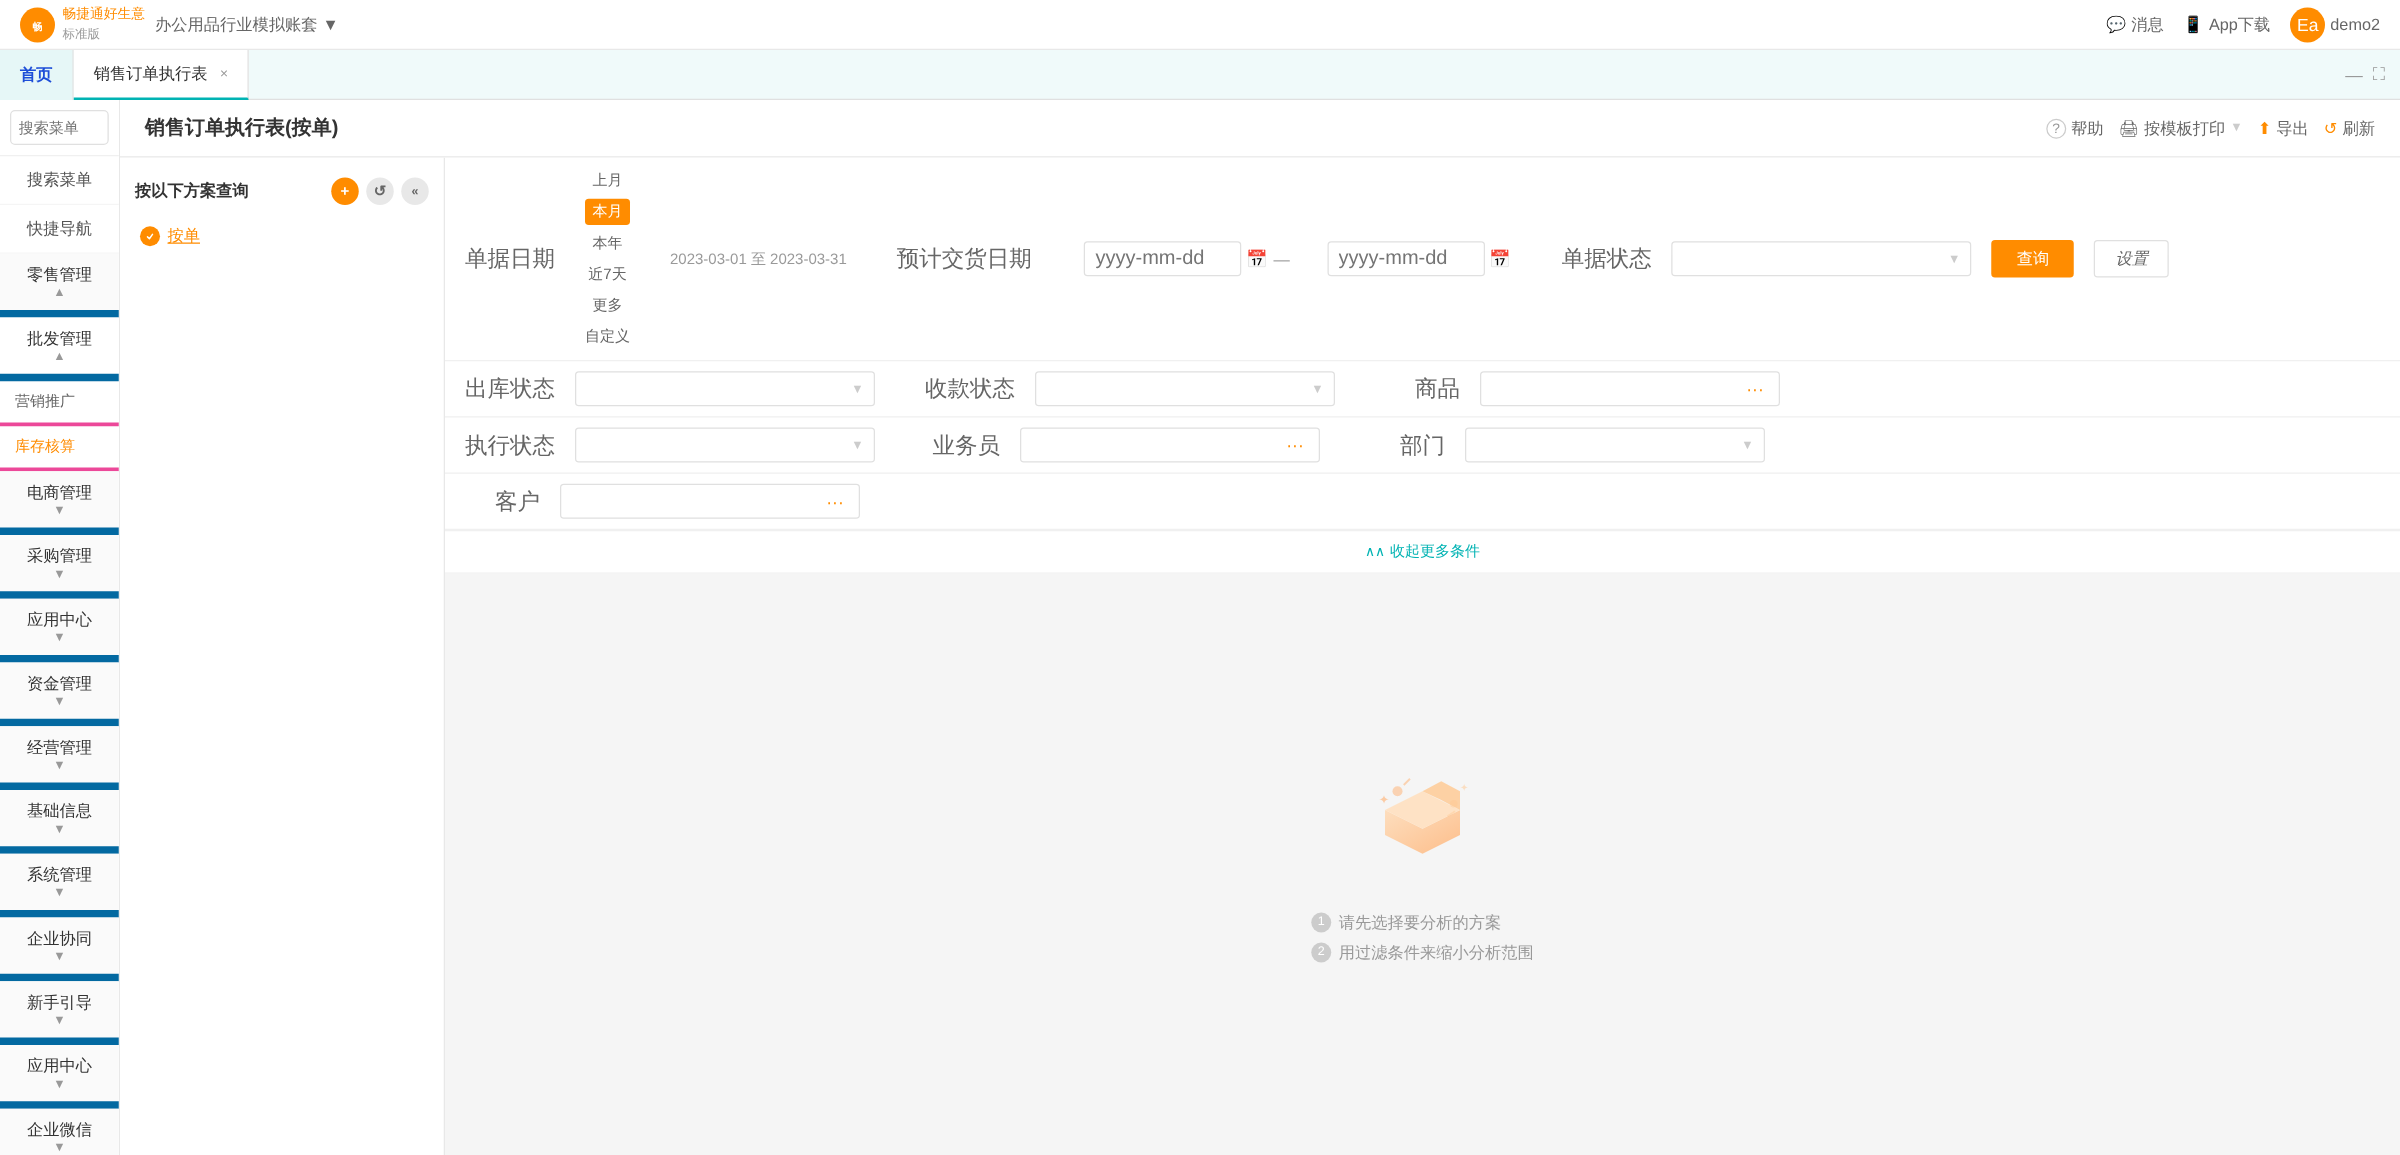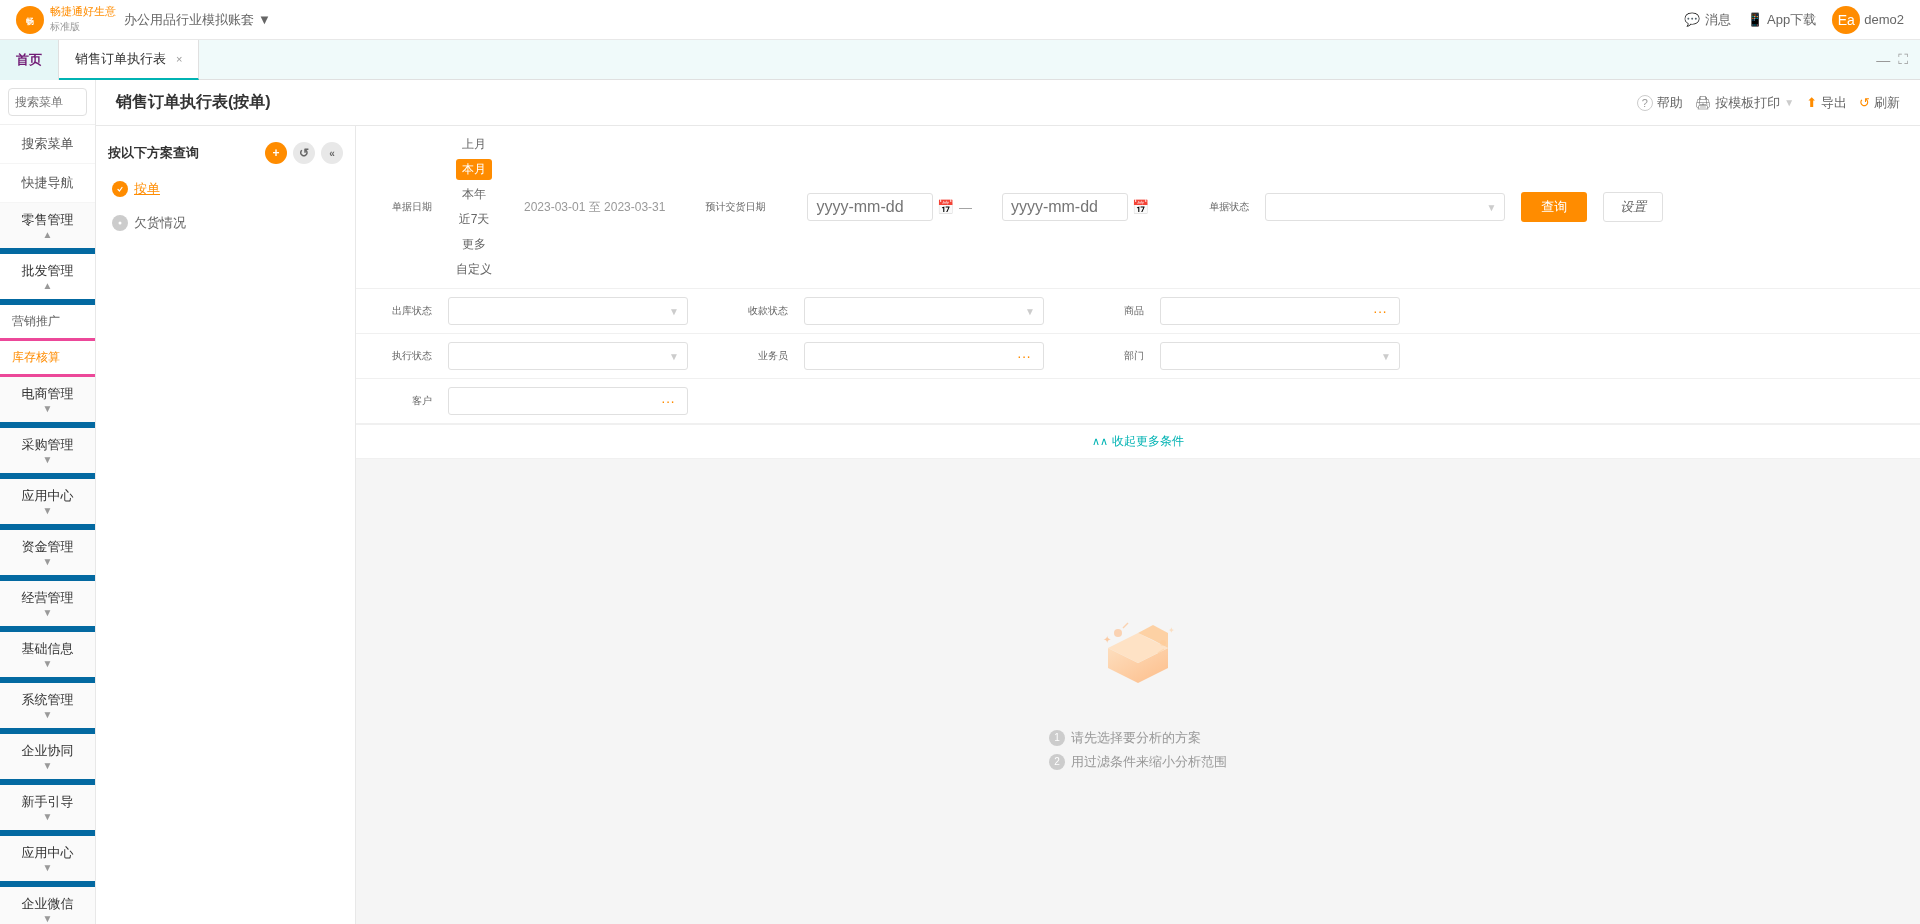--- a/index.html
+++ b/index.html
@@ -41,21 +41,21 @@
       display: flex;
       align-items: center;
       padding: 0 16px;
       cursor: pointer;
       font-size: 13px;
       color: #555;
       border-right: 1px solid #e0e0e0;
       gap: 6px;
       position: relative;
     }
-    .tab-item.home { background: #e6f7f7; color: #701a75; font-weight: bold; }
+    .tab-item.home { background: #e6f7f7; color: #1d4ed8; font-weight: bold; }
     .tab-item.active { background: #fff; color: #333; border-bottom: 2px solid #00b3b3; }
     .tab-close { color: #999; font-size: 11px; cursor: pointer; margin-left: 4px; }
     .tab-bar-controls { margin-left: auto; display: flex; align-items: center; gap: 8px; padding-right: 12px; }
     .tab-control-btn { color: #999; cursor: pointer; font-size: 14px; }
 
     
     .main-layout {
       display: flex;
       flex: 1;
       overflow: hidden;
@@ -243,21 +243,21 @@
     
     .main-content-wrapper {
       display: flex;
       flex: 1;
       overflow: hidden;
     }
     .filter-item-label {
       min-width: 60px;
       text-align: right;
       color: #666;
-      font-size: 10px;
+      font-size: 18px;
       flex-shrink: 0;
     }
 
     
     .collapse-more {
       display: flex;
       align-items: center;
       justify-content: center;
       padding: 8px;
       color: #00b3b3;
@@ -517,29 +517,20 @@
         </div>
         <div class="scheme-item active">
           <div class="scheme-dot">
             <svg width="10" height="10" viewBox="0 0 10 10" fill="none">
               <circle cx="5" cy="5" r="5" fill="#ff8c00"></circle>
               <path d="M3 5.5L4.5 7L7 3.5" stroke="white" stroke-width="1.2" stroke-linecap="round" stroke-linejoin="round"></path>
             </svg>
           </div>
           <span>按单</span>
         </div>
-        <div class="scheme-item">
-          <div class="scheme-dot gray">
-            <svg width="10" height="10" viewBox="0 0 10 10" fill="none">
-              <circle cx="5" cy="5" r="5" fill="#ccc"></circle>
-              <circle cx="5" cy="5" r="1.5" fill="white"></circle>
-            </svg>
-          </div>
-          <span>欠货情况</span>
-        </div>
       </div>
 
       <div class="filter-and-results">
 
         <div class="filter-container">
 
           <div class="filter-row-main">
             <span class="filter-item-label">单据日期</span>
             <div class="date-tabs">
               <span class="date-tab">上月</span>

